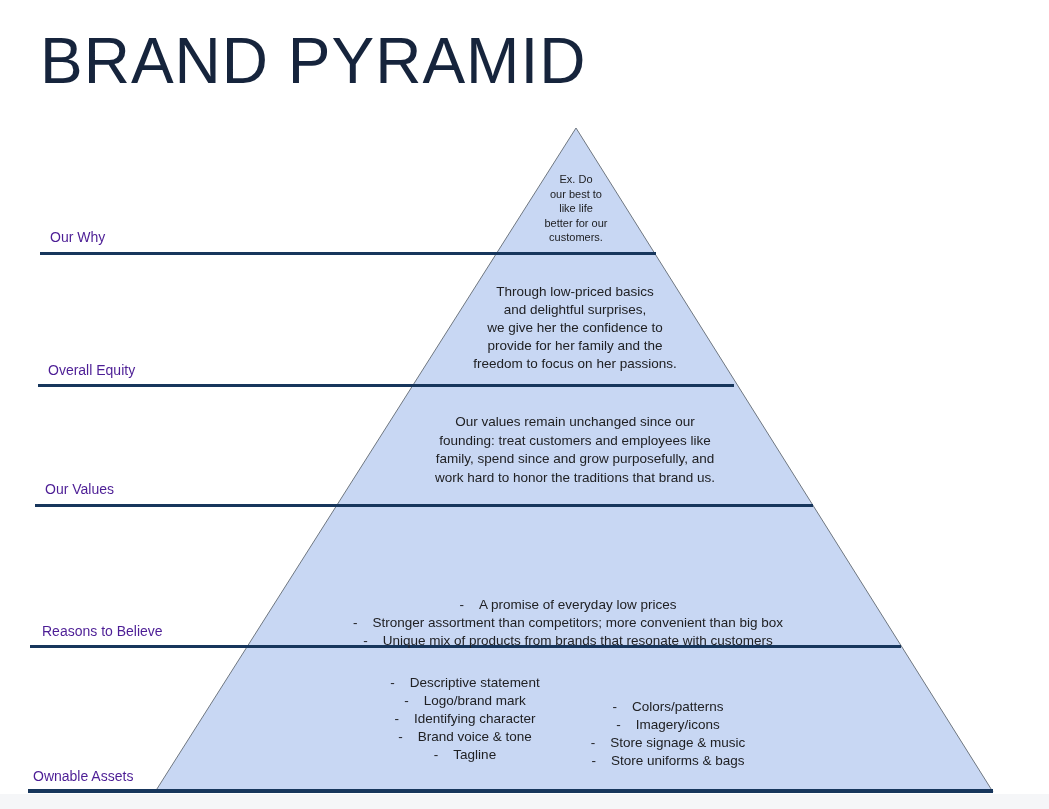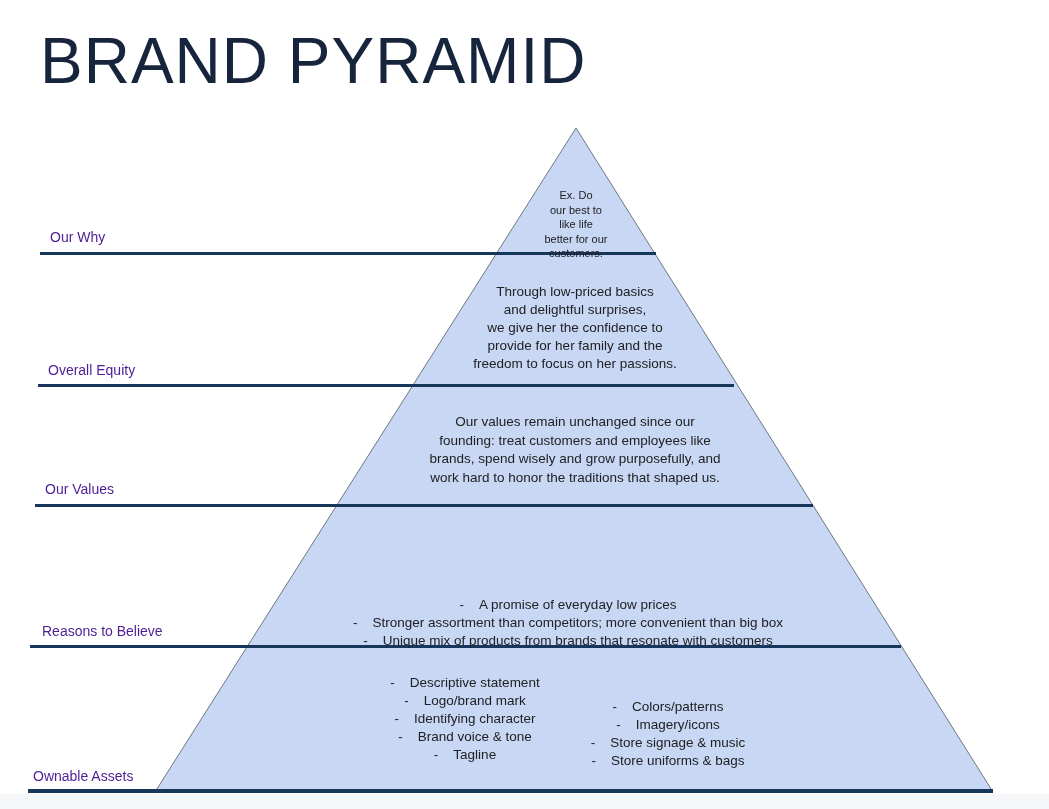--- a/index.html
+++ b/index.html
@@ -64,21 +64,21 @@
 <div class="canvas">
 
   <div class="page-title">BRAND PYRAMID</div>
 
   <svg class="pyramid-svg" viewBox="0 0 1049 809" xmlns="http://www.w3.org/2000/svg">
     <polygon points="576,128 155,792 993,792" stroke="#6f7780" stroke-width="1" fill="#c8d7f3"></polygon>
   </svg>
 
   <div class="tier-label" style="left:50px; top:229px;">Our Why</div>
   <div class="divider" style="left:40px; top:252px; width:616px;"></div>
-  <div class="tier-text tier-text--why" style="left:496px; top:188px; width:160px;text-align:center;">
+  <div class="tier-text tier-text--why" style="left:496px; top:172px; width:160px;text-align:center;">
     <div class="line">Ex. Do</div>
     <div class="line">our best to</div>
     <div class="line">like life</div>
     <div class="line">better for our</div>
     <div class="line">customers.</div>
   </div>
 
   <div class="tier-label" style="left:48px; top:362px;">Overall Equity</div>
   <div class="divider" style="left:38px; top:384px; width:696px;"></div>
   <div class="tier-text" style="left:425px; top:283px; width:300px;">
@@ -87,22 +87,22 @@
     <div class="line">we give her the confidence to</div>
     <div class="line">provide for her family and the</div>
     <div class="line">freedom to focus on her passions.</div>
   </div>
 
   <div class="tier-label" style="left:45px; top:481px;">Our Values</div>
   <div class="divider" style="left:35px; top:504px; width:778px;"></div>
   <div class="tier-text" style="left:355px; top:413px; width:440px; line-height:18.5px;">
     <div class="line">Our values remain unchanged since our</div>
     <div class="line">founding: treat customers and employees like</div>
-    <div class="line">brands, spend wisely and grow purposefully, and</div>
-    <div class="line">work hard to honor the traditions that shaped us.</div>
+    <div class="line">family, spend since and grow purposefully, and</div>
+    <div class="line">work hard to honor the traditions that brand us.</div>
   </div>
 
   <div class="tier-label" style="left:42px; top:623px;">Reasons to Believe</div>
   <div class="divider" style="left:30px; top:645px; width:871px;"></div>
   <div class="tier-text" style="left:258px; top:549px; width:620px;margin-top:47px;">
     <div class="line">-&nbsp;&nbsp;&nbsp;&nbsp;A promise of everyday low prices</div>
     <div class="line">-&nbsp;&nbsp;&nbsp;&nbsp;Stronger assortment than competitors; more convenient than big box</div>
     <div class="line">-&nbsp;&nbsp;&nbsp;&nbsp;Unique mix of products from brands that resonate with customers</div>
   </div>
 

